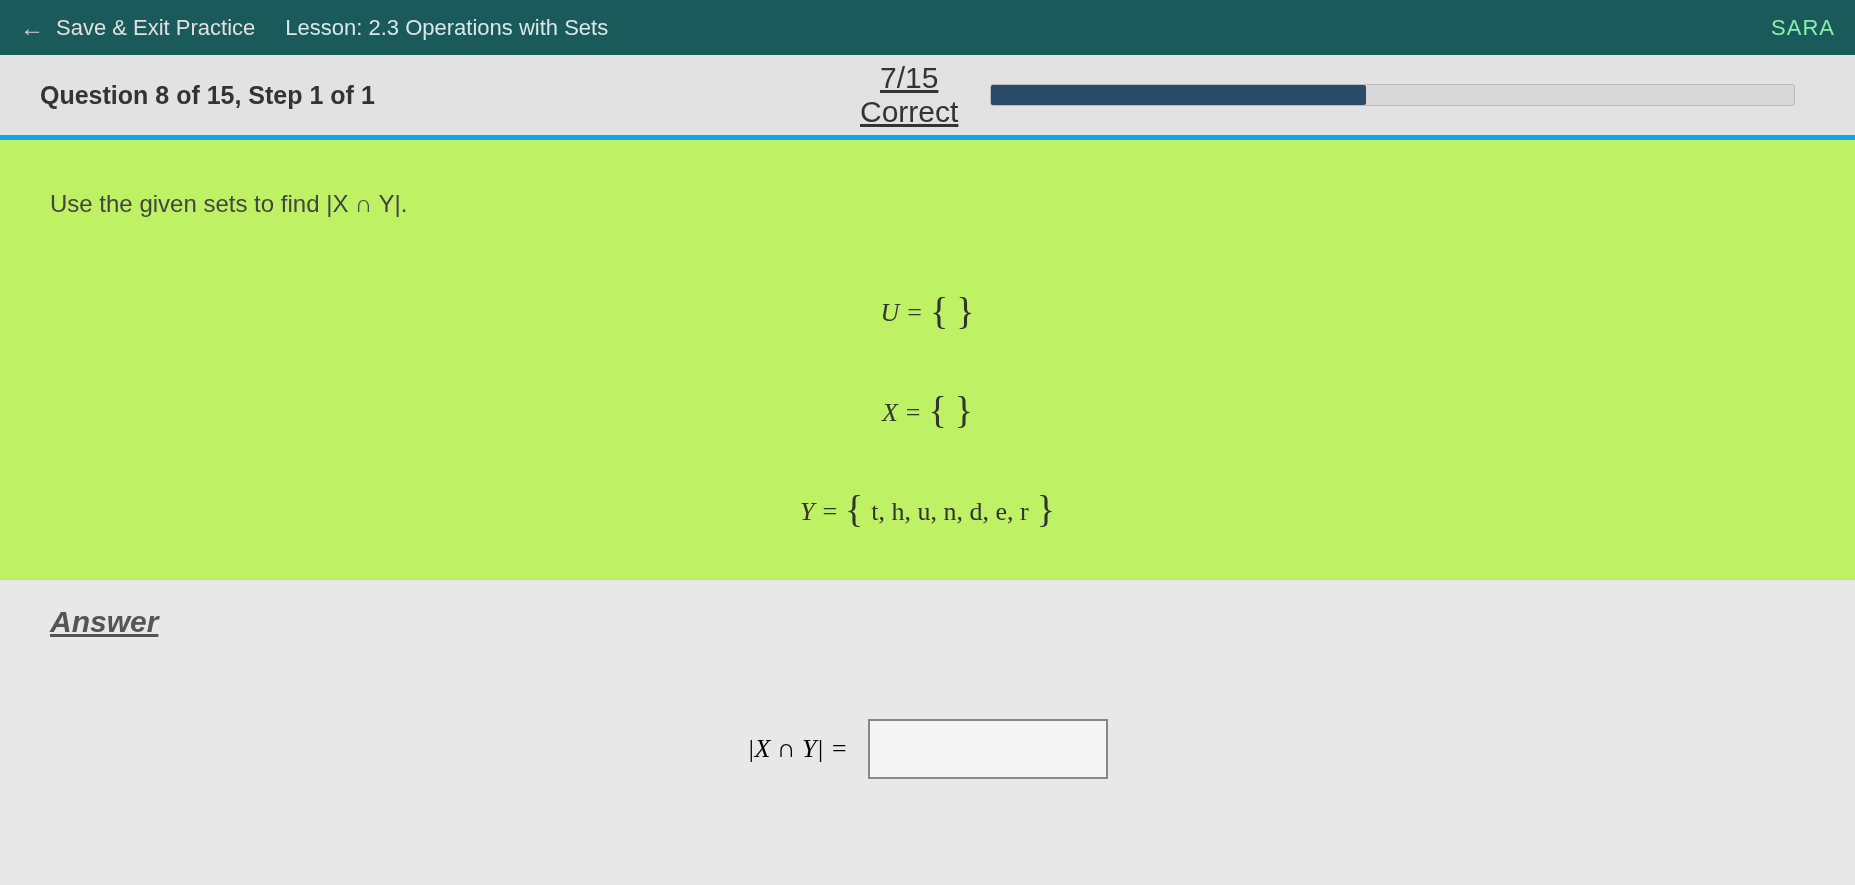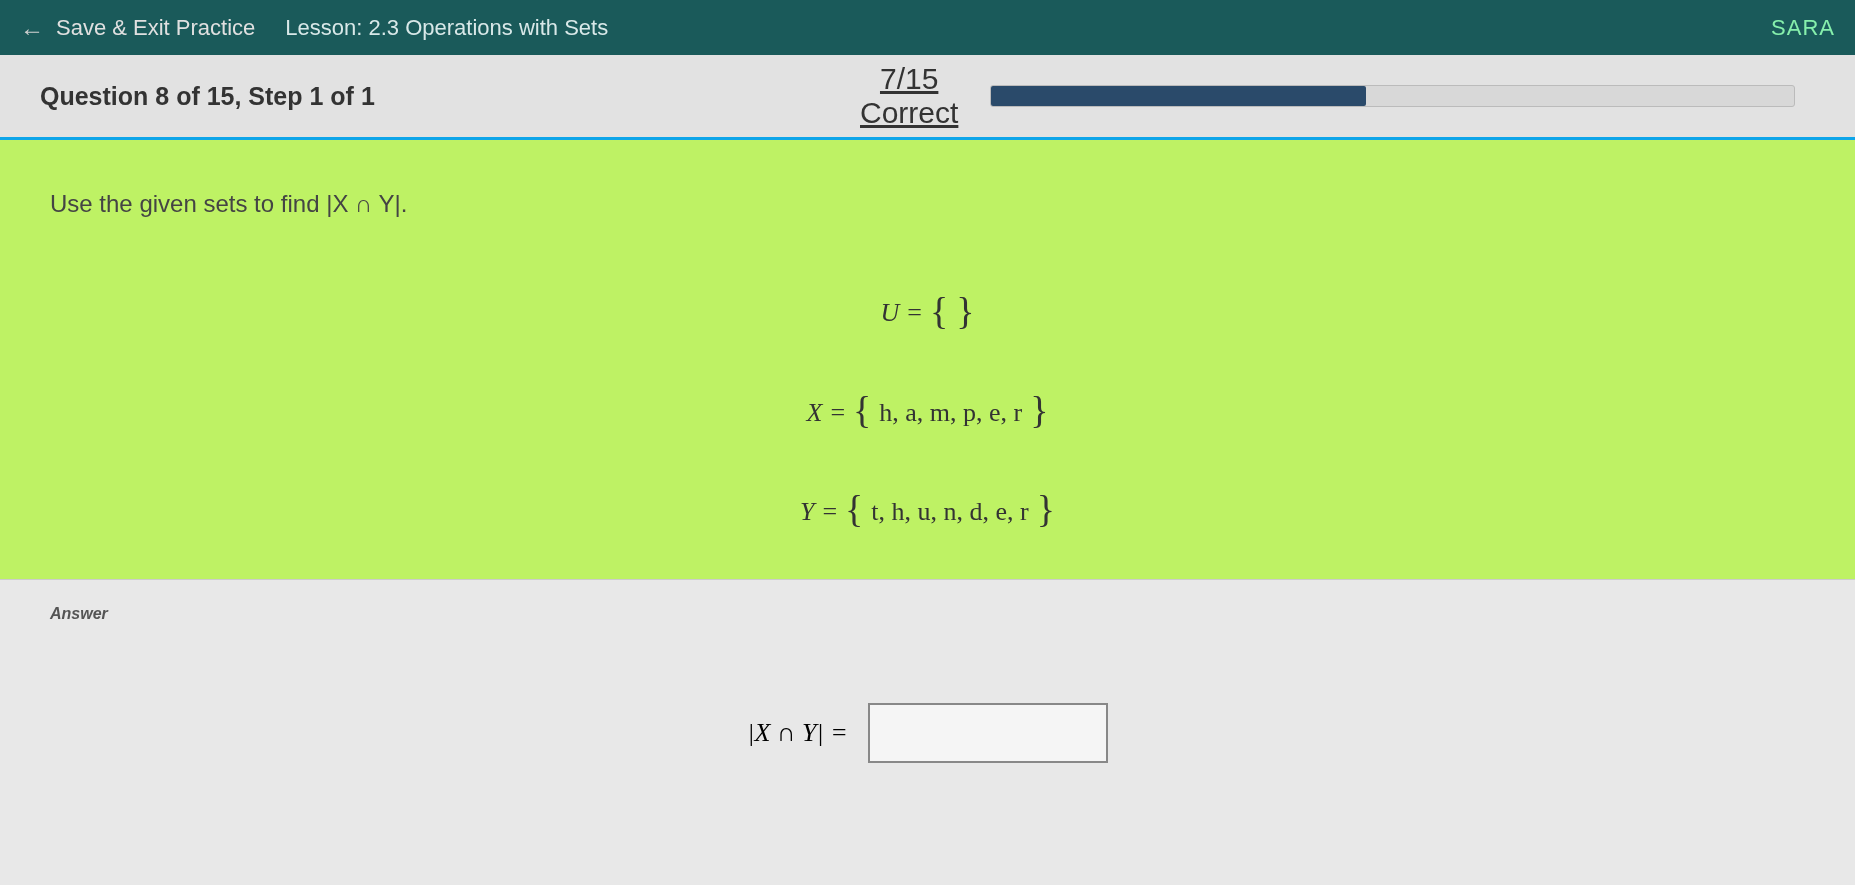--- a/index.html
+++ b/index.html
@@ -42,21 +42,21 @@
   .lesson-title {
     color: #d8e8e8;
   }
   .user-name {
     color: #86efac;
     font-weight: 500;
     letter-spacing: 1px;
   }
   .question-header {
     background: #e2e2e2;
-    border-bottom: 3px solid #0ea5e9;
+    border-bottom: 5px solid #0ea5e9;
     display: flex;
     align-items: center;
     padding: 20px 40px;
     height: 85px;
   }
   .question-label {
     font-size: 25px;
     font-weight: 600;
     color: #333;
     flex: 0 0 auto;
@@ -120,25 +120,26 @@
     top: -2px;
   }
   .set-content {
     font-family: 'Cambria Math', 'Times New Roman', serif;
   }
   .answer-section {
     background: #e8e8e8;
     padding: 25px 50px;
   }
   .answer-label {
-    font-size: 16px;
+    font-size: 30px;
     font-weight: 700;
     font-style: italic;
     color: #555;
     margin-bottom: 80px;
+    text-decoration: underline;
   }
   .answer-input-row {
     display: flex;
     justify-content: center;
     align-items: center;
     gap: 20px;
     font-size: 26px;
     font-family: 'Cambria Math', 'Times New Roman', serif;
   }
   .answer-input {
@@ -182,21 +183,20 @@
     <div class="math-line">
       <span class="math-var">U</span>
       <span>=</span>
       <span class="set-brace">{</span>
       <span class="set-brace">}</span>
     </div>
     <div class="math-line">
       <span class="math-var">X</span>
       <span>=</span>
       <span class="set-brace">{</span>
-      <span class="set-content">h, a, m, p, e, r</span>
       <span class="set-brace">}</span>
     </div>
     <div class="math-line">
       <span class="math-var">Y</span>
       <span>=</span>
       <span class="set-brace">{</span>
       <span class="set-content">t, h, u, n, d, e, r</span>
       <span class="set-brace">}</span>
     </div>
   </div>

